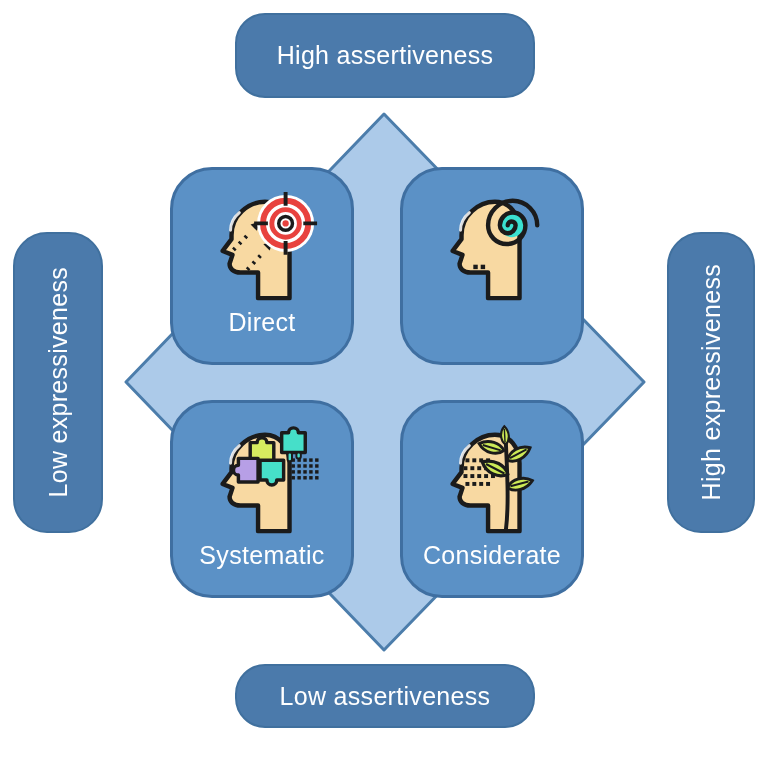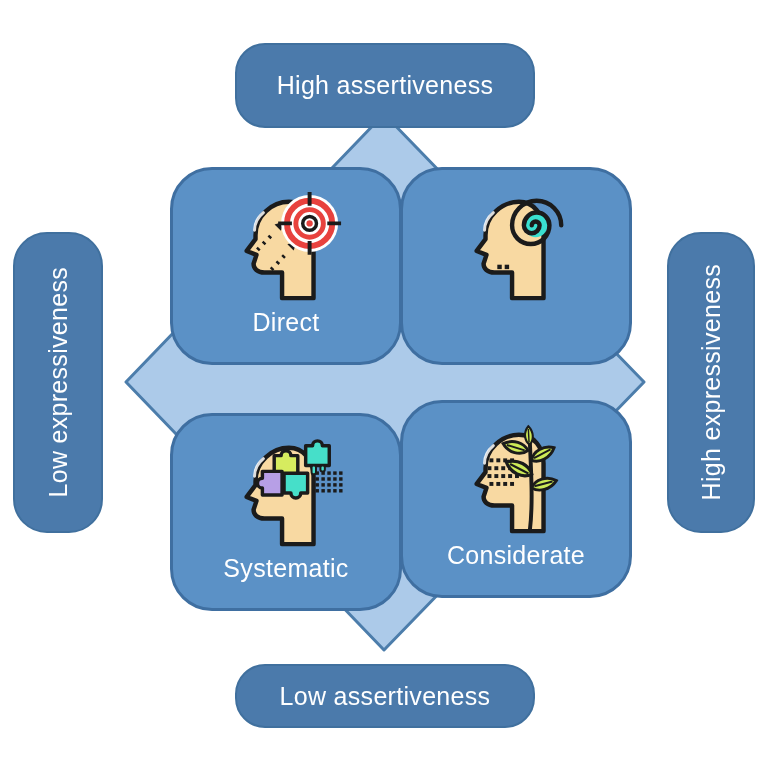--- a/index.html
+++ b/index.html
@@ -26,45 +26,45 @@
     border: 2px solid var(--pill_border, #40709e);
     border-radius: 30px;
     display: flex;
     align-items: center;
     justify-content: center;
     color: var(--pill_text, #ffffff);
     font-size: 25px;
     letter-spacing: 0.3px;
     box-sizing: border-box;
   }
-  .pill-top    { left: 235px; top: 13px;  width: 300px; height: 85px; margin-top: 30px; }
+  .pill-top    { left: 235px; top: 13px;  width: 300px; height: 85px; }
   .pill-bottom { left: 235px; top: 664px; width: 300px; height: 64px; }
   .pill-left   { left: 13px;  top: 232px; width: 90px;  height: 301px; border-radius: 34px; }
   .pill-right  { left: 667px; top: 232px; width: 88px;  height: 301px; border-radius: 34px; }
   .vtext {
     writing-mode: vertical-rl;
     transform: rotate(180deg);
     white-space: nowrap;
   }
   
   .card {
     position: absolute;
-    width: 232px;
+    width: 184px;
     height: 198px;
     background: var(--card_fill, #5b91c6);
     border: 3px solid var(--card_border, #3f6fa1);
     border-radius: 42px;
     box-sizing: border-box;
     display: flex;
     flex-direction: column;
     align-items: center;
   }
   .card-direct      { left: 170px; top: 167px; }
   .card-spirited    { left: 400px; top: 167px; }
-  .card-systematic  { left: 170px; top: 400px; margin-top: 13px; }
+  .card-systematic  { left: 170px; top: 400px; }
   .card-considerate { left: 400px; top: 400px; }
   .card .icon-wrap { margin-top: 18px; width: 122px; height: 118px; }
   .card .q-label {
     margin-top: 2px;
     color: var(--card_text, #ffffff);
     font-size: 25px;
     letter-spacing: 0.3px;
     text-align: center;
   }
 </style>

